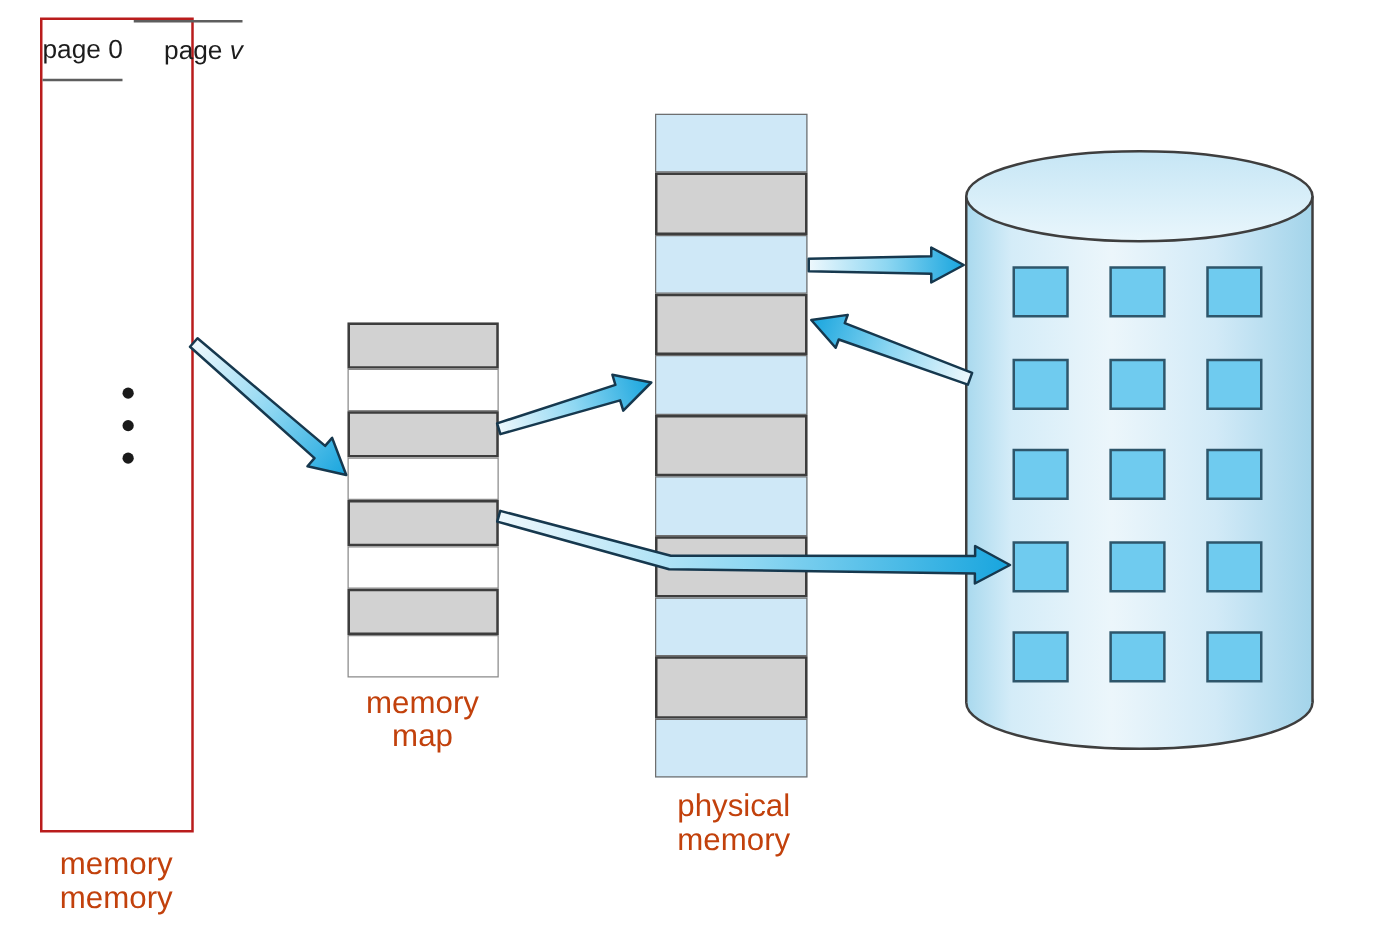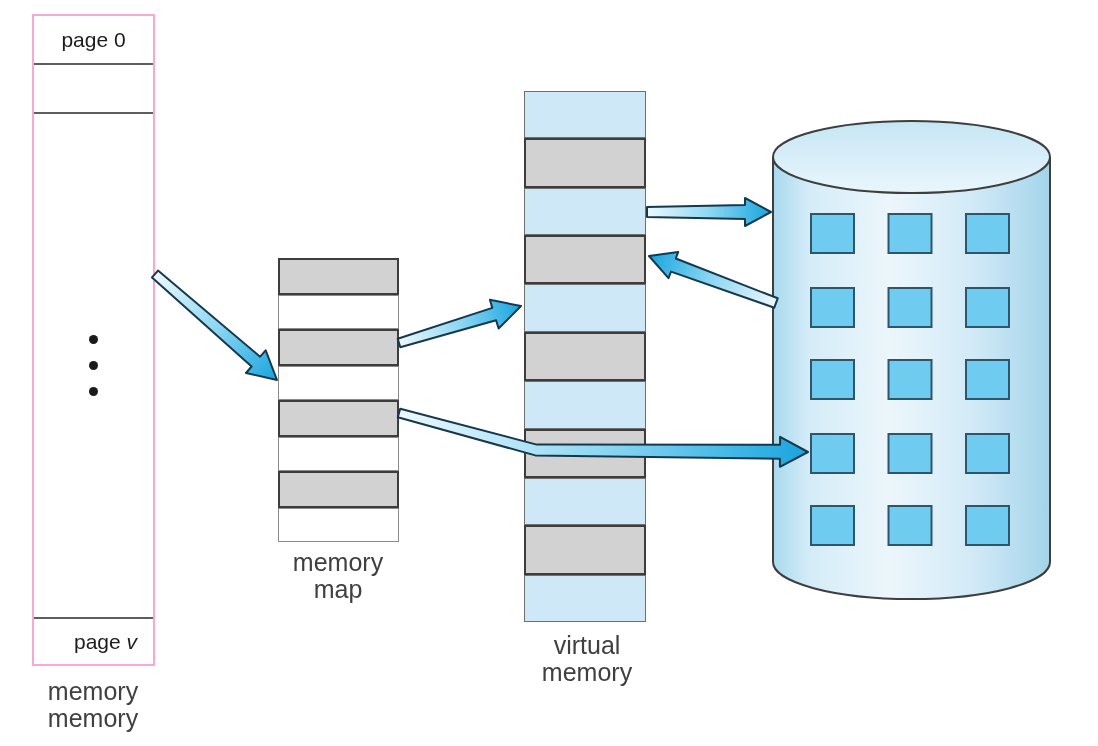--- a/index.html
+++ b/index.html
@@ -1,21 +1,21 @@
 <!DOCTYPE html>
 <html style="--row-gray: #d2d2d2; --row-blue: #cfe8f7; --disk-block-blue: #6fcbef; --disk-body-blue: #cfe9f7; --arrow-blue: #18a5de; --arrow-mid-blue: #8ed7f2; --arrow-pale: #eef8fd; --outline-dark: #3d3d3d;"><head>
 <meta charset="utf-8">
 <style>
   html,body{margin:0;padding:0;background:#fff;}
   .canvas{position:relative;width:1098px;height:746px;background:#fff;overflow:hidden;
           font-family:"Liberation Sans",sans-serif;color:#1c1c1c;}
 
   
   .vm-col{position:absolute;left:32px;top:14px;width:123px;height:652px;
-          border:2px solid #f9a8d4;box-sizing:border-box;display:flex;flex-direction:column;background:#fff;}
+          border:2px solid #b91c1c;box-sizing:border-box;display:flex;flex-direction:row;background:#fff;}
   .vm-row{height:47px;flex:none;border-bottom:2px solid #5e5e5e;
           display:flex;align-items:center;justify-content:center;font-size:21px;}
   .vm-row.last{border-bottom:none;border-top:2px solid #5e5e5e;height:45px;padding-left:24px;}
   .vm-spacer{flex:1;display:flex;flex-direction:column;align-items:center;justify-content:center;gap:17px;}
   .dot{width:9px;height:9px;border-radius:50%;background:#1a1a1a;}
 
   
   .map-col{position:absolute;left:278px;top:258px;width:121px;height:284px;
            display:flex;flex-direction:column;}
   .mrow{flex:1;box-sizing:border-box;}
@@ -24,21 +24,21 @@
 
   
   .phys-col{position:absolute;left:524px;top:91px;width:122px;height:531px;
             display:flex;flex-direction:column;}
   .prow{flex:1;box-sizing:border-box;}
   .prow.b{background:var(--row-blue,#cfe8f7);border:1px solid #6f6f6f;}
   .prow.g{background:var(--row-gray,#d2d2d2);border:2px solid var(--outline-dark,#3d3d3d);}
 
   
   .caption{position:absolute;transform:translateX(-50%);text-align:center;
-           font-size:25px;line-height:27px;white-space:nowrap;color:#404040;}
+           font-size:25px;line-height:27px;white-space:nowrap;color:#c2410c;}
   .cap-vm{left:93px;top:678px;}
   .cap-map{left:338px;top:549px;}
   .cap-phys{left:587px;top:632px;}
 
   
   .overlay{position:absolute;left:0;top:0;width:1098px;height:746px;pointer-events:none;}
 </style>
 </head>
 <body>
 
@@ -86,21 +86,21 @@
 
   <div class="caption cap-vm">
     <div>memory</div>
     <div>memory</div>
   </div>
   <div class="caption cap-map">
     <div>memory</div>
     <div>map</div>
   </div>
   <div class="caption cap-phys">
-    <div>virtual</div>
+    <div>physical</div>
     <div>memory</div>
   </div>
 
   <svg class="overlay" id="overlay" viewBox="0 0 1098 746">
     <defs id="arrow-defs">
       <linearGradient id="diskBody" gradientUnits="userSpaceOnUse" x1="773" y1="0" x2="1050" y2="0">
         <stop offset="0" stop-color="#a9d9ee"></stop>
         <stop offset="0.13" stop-color="#d4ecf8"></stop>
         <stop offset="0.42" stop-color="#ecf6fb"></stop>
         <stop offset="0.72" stop-color="#d2eaf7"></stop>

